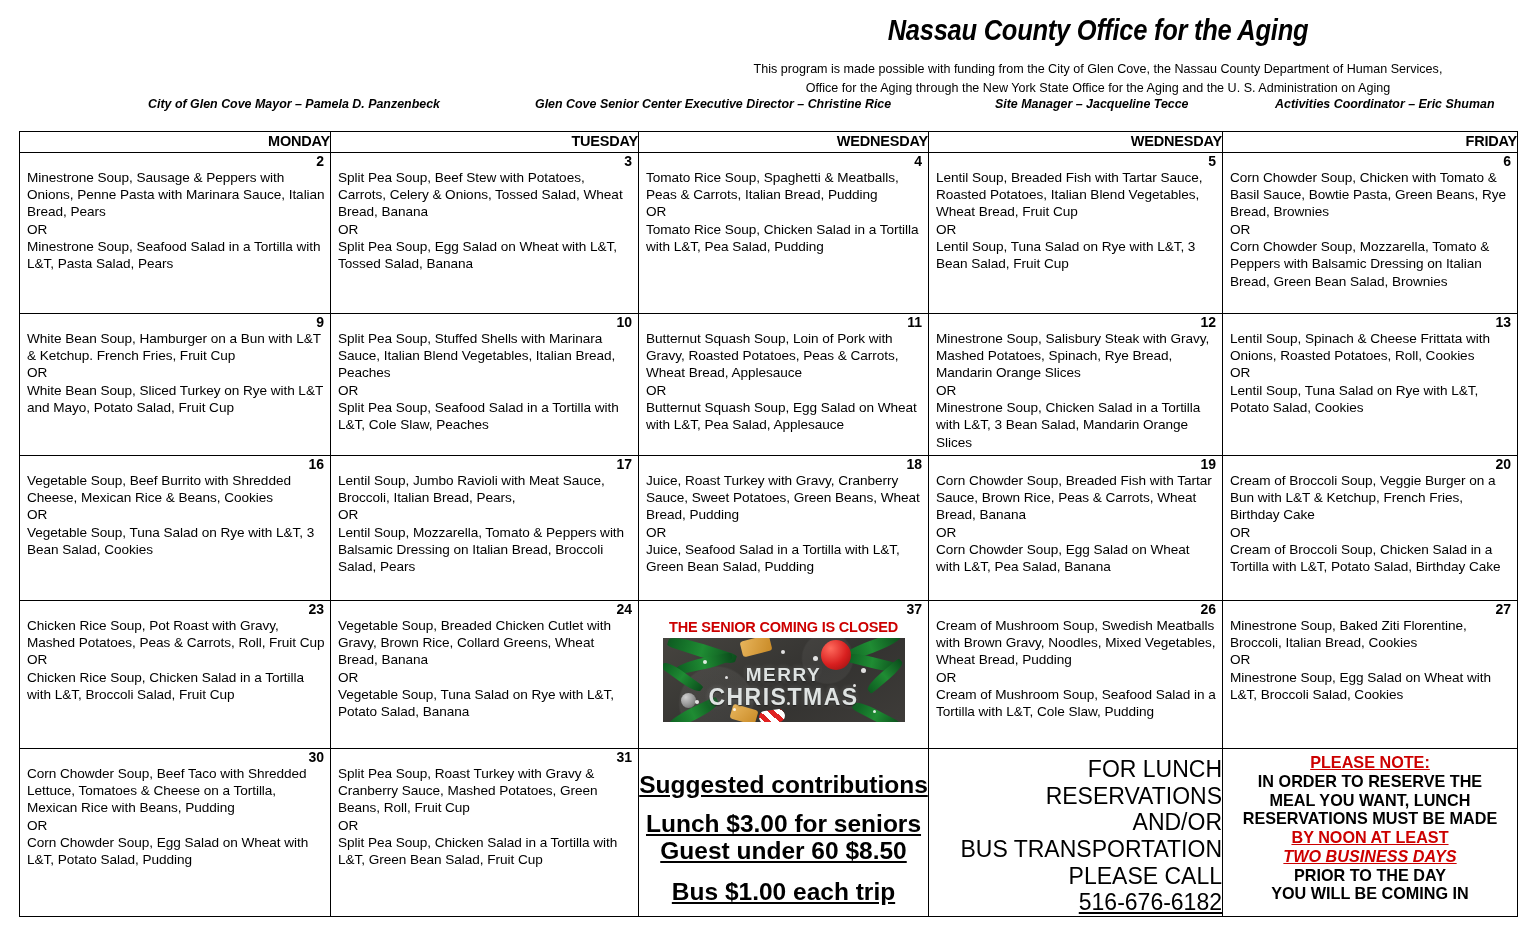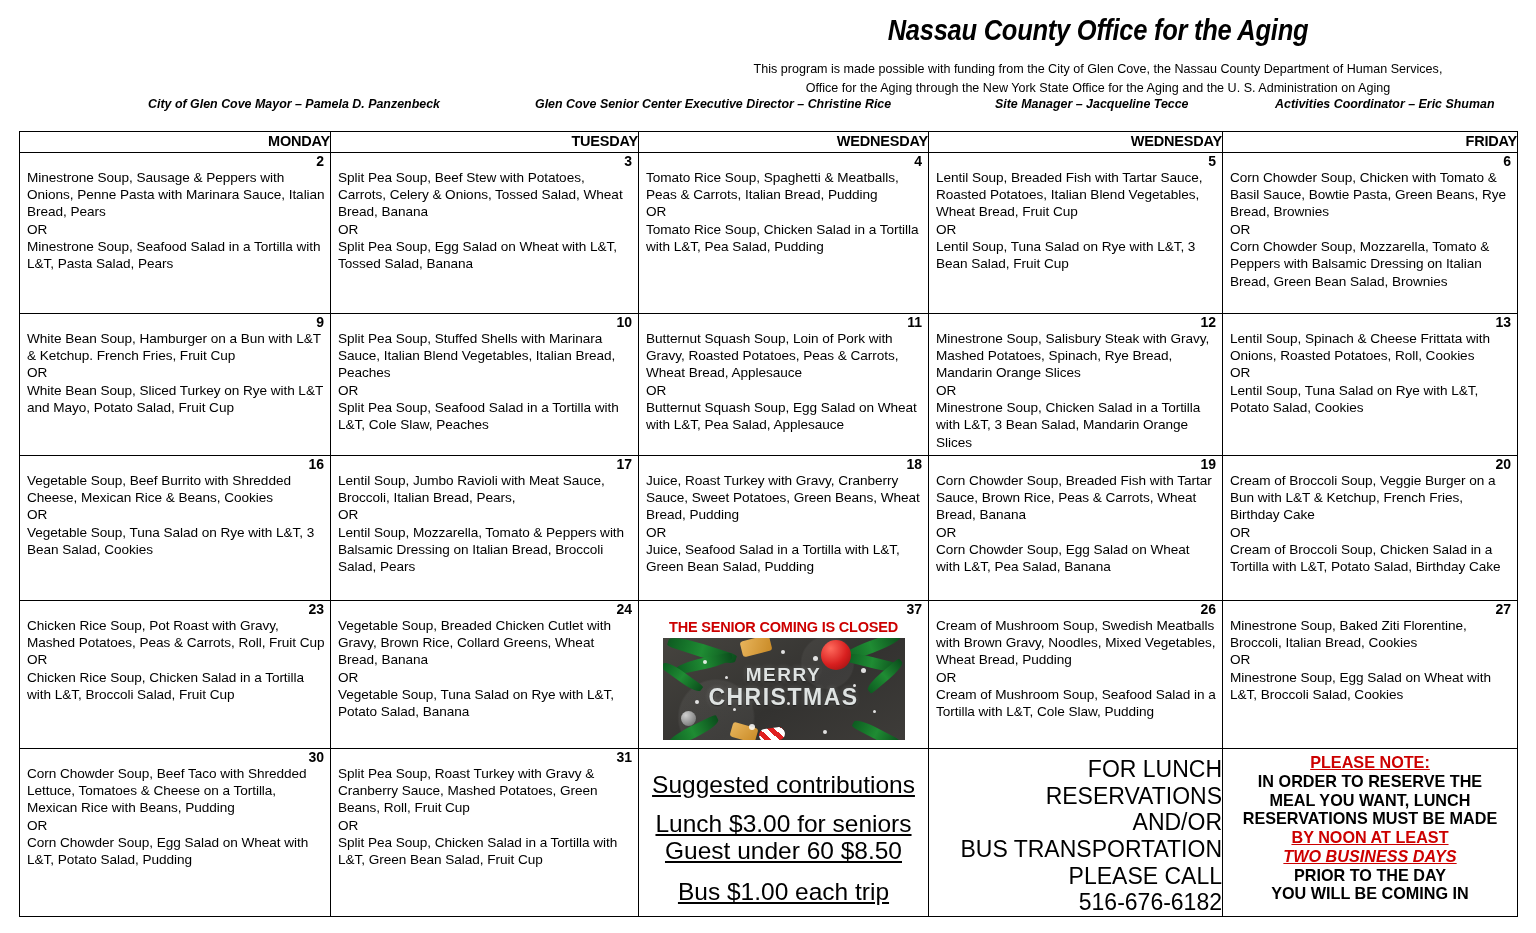--- a/index.html
+++ b/index.html
@@ -111,21 +111,21 @@
     color: #cc0000;
     font-weight: bold;
     font-size: 14.5px;
     text-align: center;
     letter-spacing: -0.2px;
     margin-top: 2px;
   }
   .xmas-wrap { display: flex; justify-content: center; margin-top: 3px; }
   .xmas-img {
     position: relative;
-    width: 242px; height: 102px;
+    width: 242px; height: 84px;
     background: #be185d;
     overflow: hidden;
   }
   .xmas-img::before {
     content: "";
     position: absolute; inset: 0;
     background:
       radial-gradient(circle at 22% 78%, rgba(255,255,255,0.06) 0 18%, transparent 19%),
       radial-gradient(circle at 68% 24%, rgba(255,255,255,0.05) 0 14%, transparent 15%),
       linear-gradient(150deg, #46443f 0%, #333230 55%, #3e3c39 100%);
@@ -160,37 +160,37 @@
     letter-spacing: 1.5px;
     line-height: 1.12;
     z-index: 4;
   }
   .xmas-l1 { font-size: 19px; }
   .xmas-l2 { font-size: 23px; }
 
   
   .contrib {
     text-align: center;
-    font-weight: normal;
+    font-weight: bold;
     font-size: 24.5px;
     line-height: 1.0;
     padding-top: 24px;
   }
   .contrib div { text-decoration: underline; display: inline-block; }
   .contrib .sp { margin-top: 14px; }
   .contrib .sp2 { margin-top: 3px; }
   .contrib .sp3 { margin-top: 16px; }
 
   .reserv {
     text-align: right;
     font-size: 23px;
     line-height: 1.16;
     padding-top: 7px;
   }
-  .reserv .phone { font-weight: normal; }
+  .reserv .phone { text-decoration: underline; font-weight: normal; }
 
   .note {
     text-align: center;
     font-size: 16.2px;
     font-weight: bold;
     line-height: 1.16;
     padding-top: 4px;
   }
   .note .red { color: #cc0000; }
   .note .u { text-decoration: underline; }

